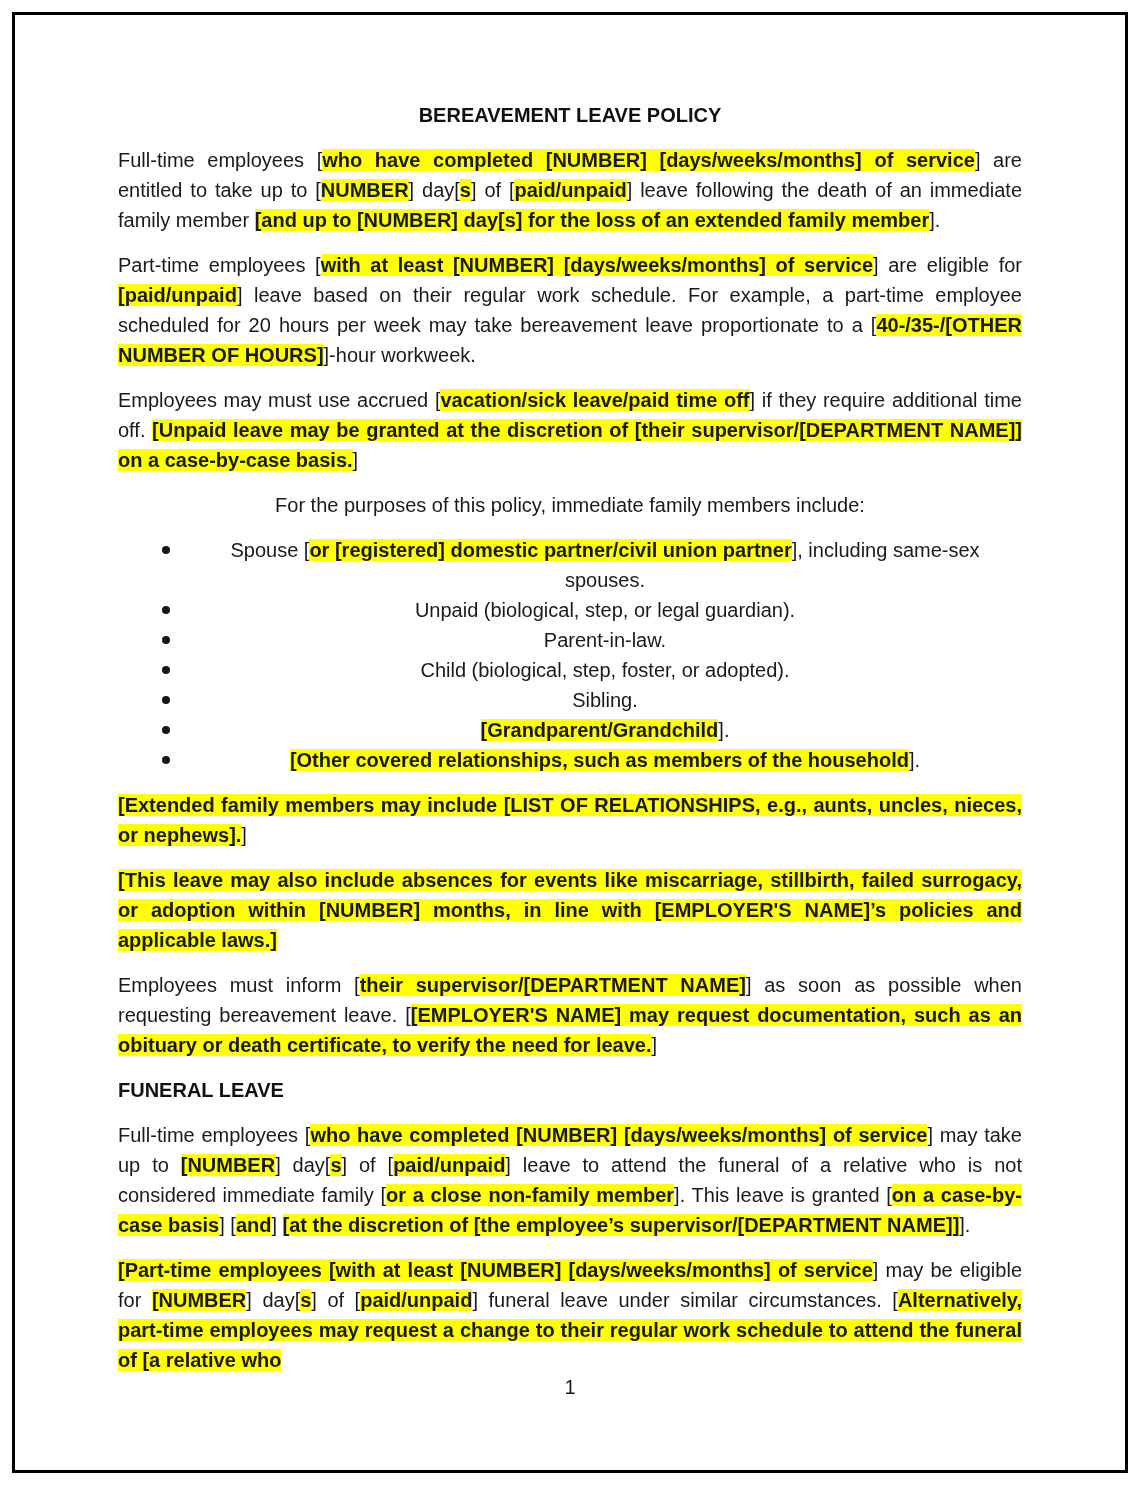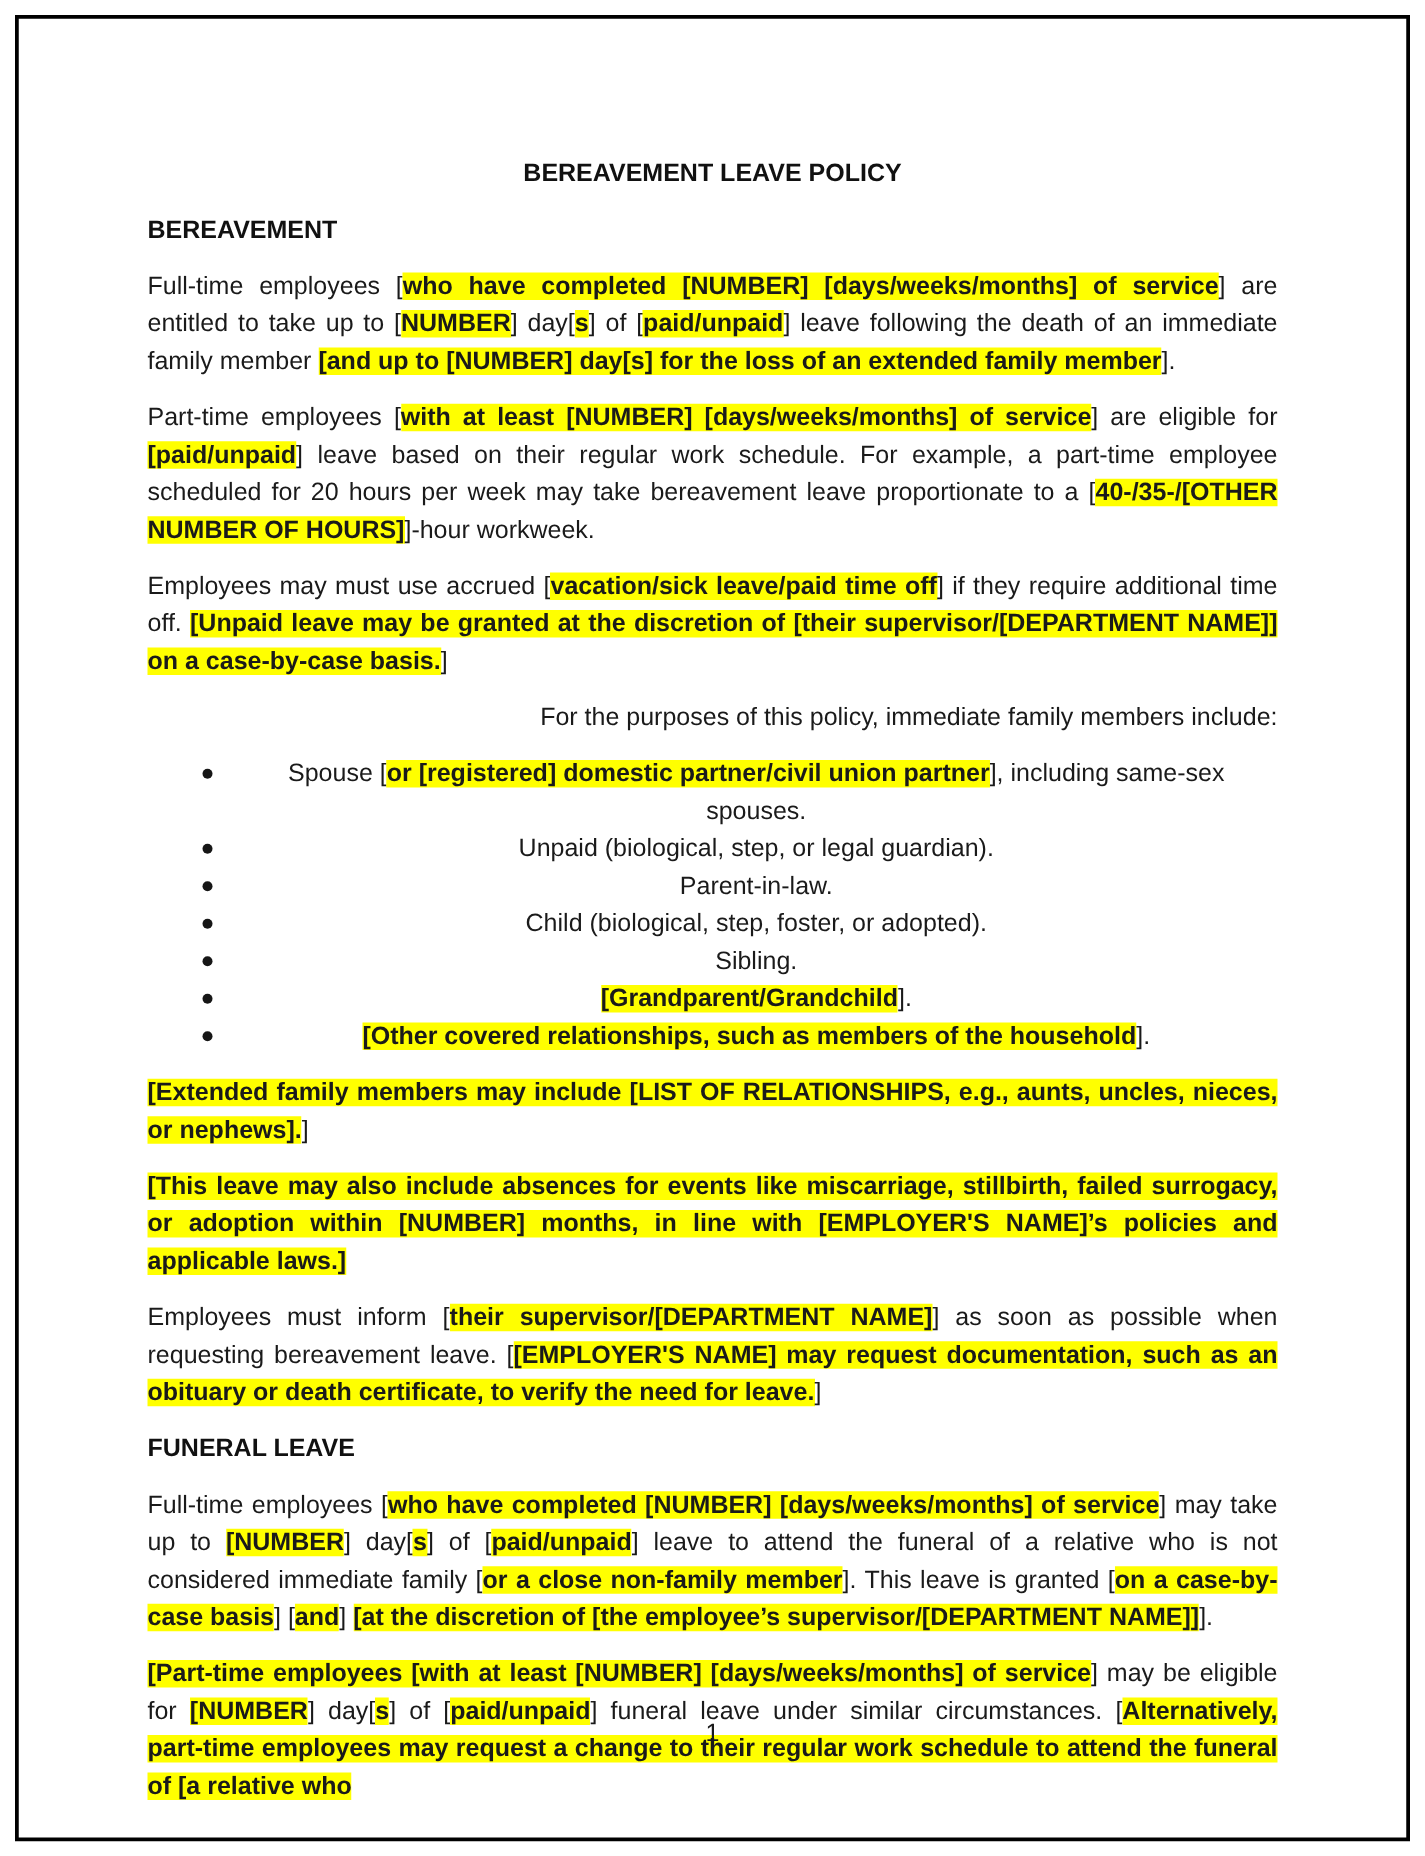--- a/index.html
+++ b/index.html
@@ -18,39 +18,38 @@
     border: 3px solid #000000;
     pointer-events: none;
   }
   .content {
     position: absolute;
     left: 118px;
     right: 118px;
     top: 100px;
     font-size: 20px;
     line-height: 30px;
-    margin-top: 24px;
   }
   .doc-title {
     text-align: center;
     font-weight: 700;
     color: #111111;
     margin: 0 0 15px 0;
   }
   .doc-heading {
     font-weight: 700;
     color: #111111;
     margin: 0 0 15px 0;
     text-align: left;
   }
   .para {
     margin: 0 0 15px 0;
     text-align: justify;
   }
-  .para.no-justify { text-align: right; }
+  .para.no-justify { text-align: center; }
   .hl { background: var(--hl, #ffff00); font-weight: bold; }
   ul.doc-list {
     list-style: none;
     margin: 0 0 15px 0;
     padding: 0;
   }
   ul.doc-list li {
     position: relative;
     padding-left: 70px;
     text-align: center;
@@ -78,21 +77,20 @@
 </style>
 </head>
 <body>
 
 <div class="page">
   <div class="frame"></div>
 
   <div class="content">
     <p class="doc-title">BEREAVEMENT LEAVE POLICY</p>
 
-    <p class="doc-heading">BEREAVEMENT</p>
 
     <p class="para"><span>Full-time employees [</span><span class="hl">who have completed [NUMBER] [days/weeks/months] of service</span><span>] are entitled to take up to [</span><span class="hl">NUMBER</span><span>] day[</span><span class="hl">s</span><span>] of [</span><span class="hl">paid/unpaid</span><span>] leave following the death of an immediate family member </span><span class="hl">[and up to [NUMBER] day[s] for the loss of an extended family member</span><span>].</span></p>
     <p class="para"><span>Part-time employees [</span><span class="hl">with at least [NUMBER] [days/weeks/months] of service</span><span>] are eligible for </span><span class="hl">[paid/unpaid</span><span>] leave based on their regular work schedule. For example, a part-time employee scheduled for 20 hours per week may take bereavement leave proportionate to a [</span><span class="hl">40-/35-/[OTHER NUMBER OF HOURS]</span><span>]-hour workweek.</span></p>
     <p class="para"><span>Employees may must use accrued [</span><span class="hl">vacation/sick leave/paid time off</span><span>] if they require additional time off. </span><span class="hl">[Unpaid leave may be granted at the discretion of [their supervisor/[DEPARTMENT NAME]] on a case-by-case basis.</span><span>]</span></p>
     <p class="para no-justify"><span>For the purposes of this policy, immediate family members include:</span></p>
 
     <ul class="doc-list">
       <li><span>Spouse [</span><span class="hl">or [registered] domestic partner/civil union partner</span><span>], including same-sex spouses.</span></li>
       <li><span>Unpaid (biological, step, or legal guardian).</span></li>
       <li><span>Parent-in-law.</span></li>

